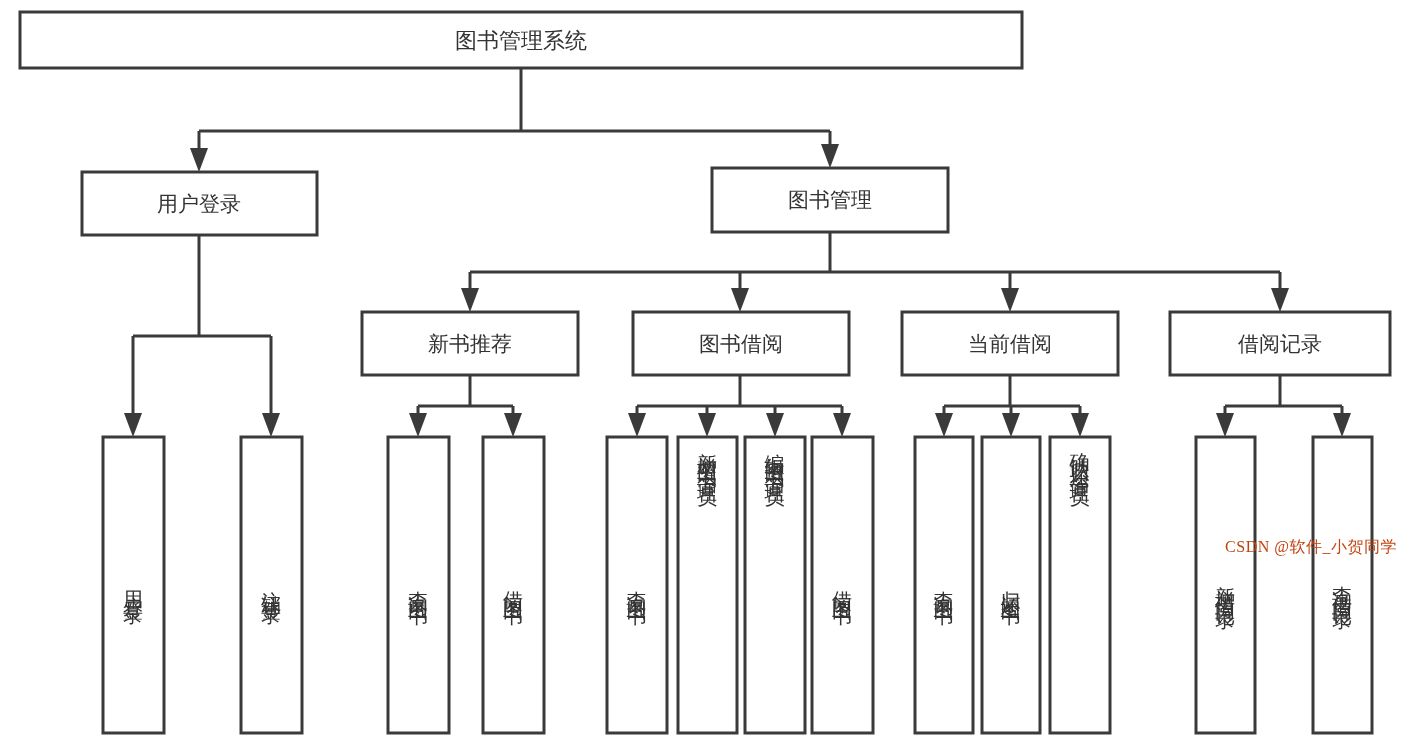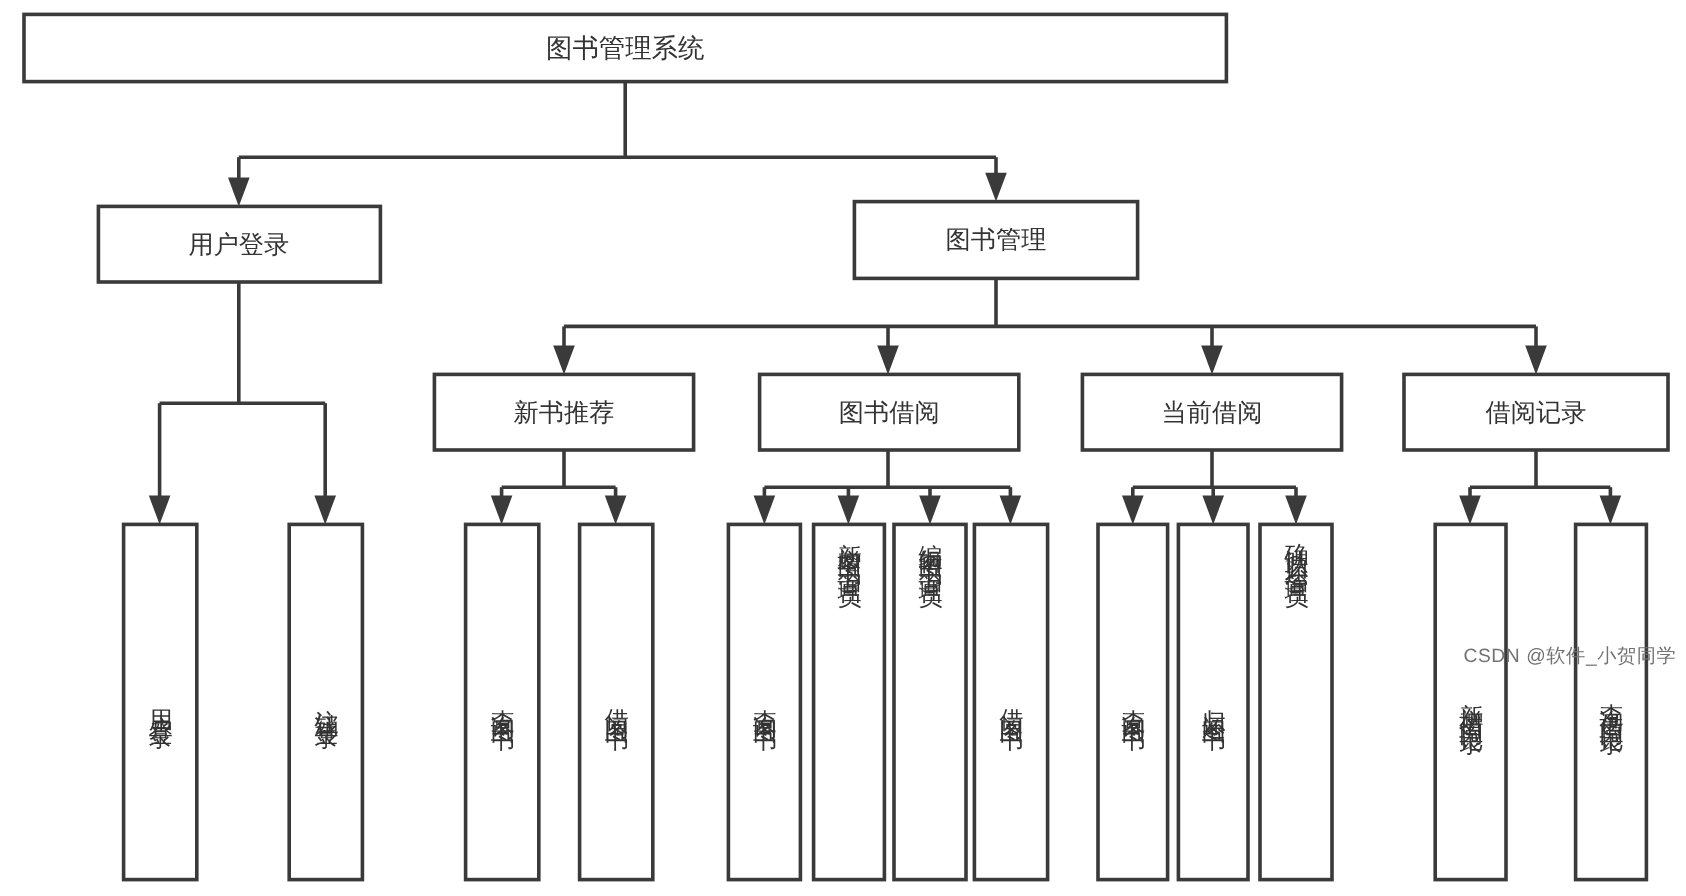--- a/index.html
+++ b/index.html
@@ -70,23 +70,23 @@
     font-size: 20px;
     line-height: 1.0;
     letter-spacing: 5px;
     color: #333333;
     white-space: nowrap;
   }
   #watermark {
     position: absolute;
     right: 8px;
     bottom: 4px;
-    font-family: Liberation Sans, sans-serif;
+    font-family: Liberation Serif, serif;
     font-size: 16px;
-    color: #737373;
+    color: #c2410c;
     letter-spacing: 0.5px;
     white-space: nowrap;
   }
 </style>
 </head>
 <body>
 
 <div id="diagram-root">
 
   <svg id="tree-svg" viewBox="0 0 1405 747">

